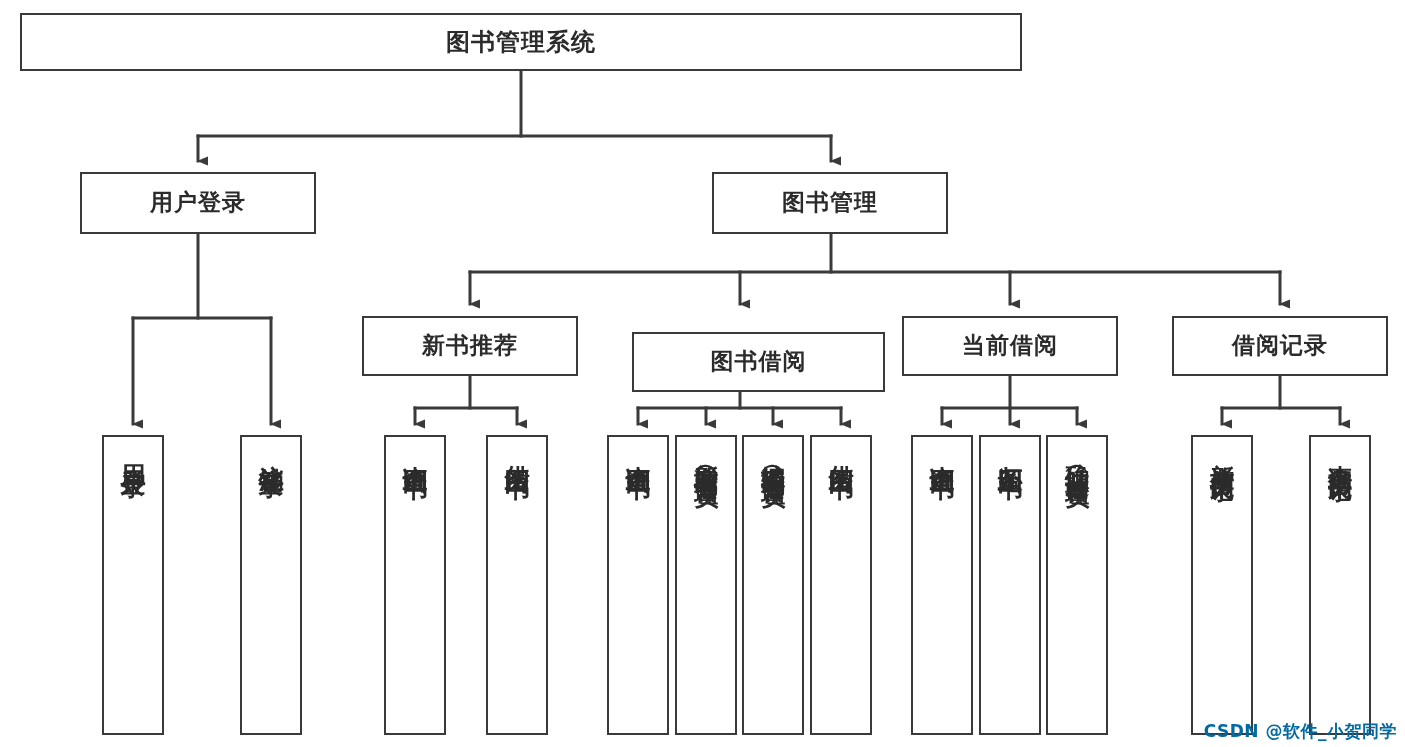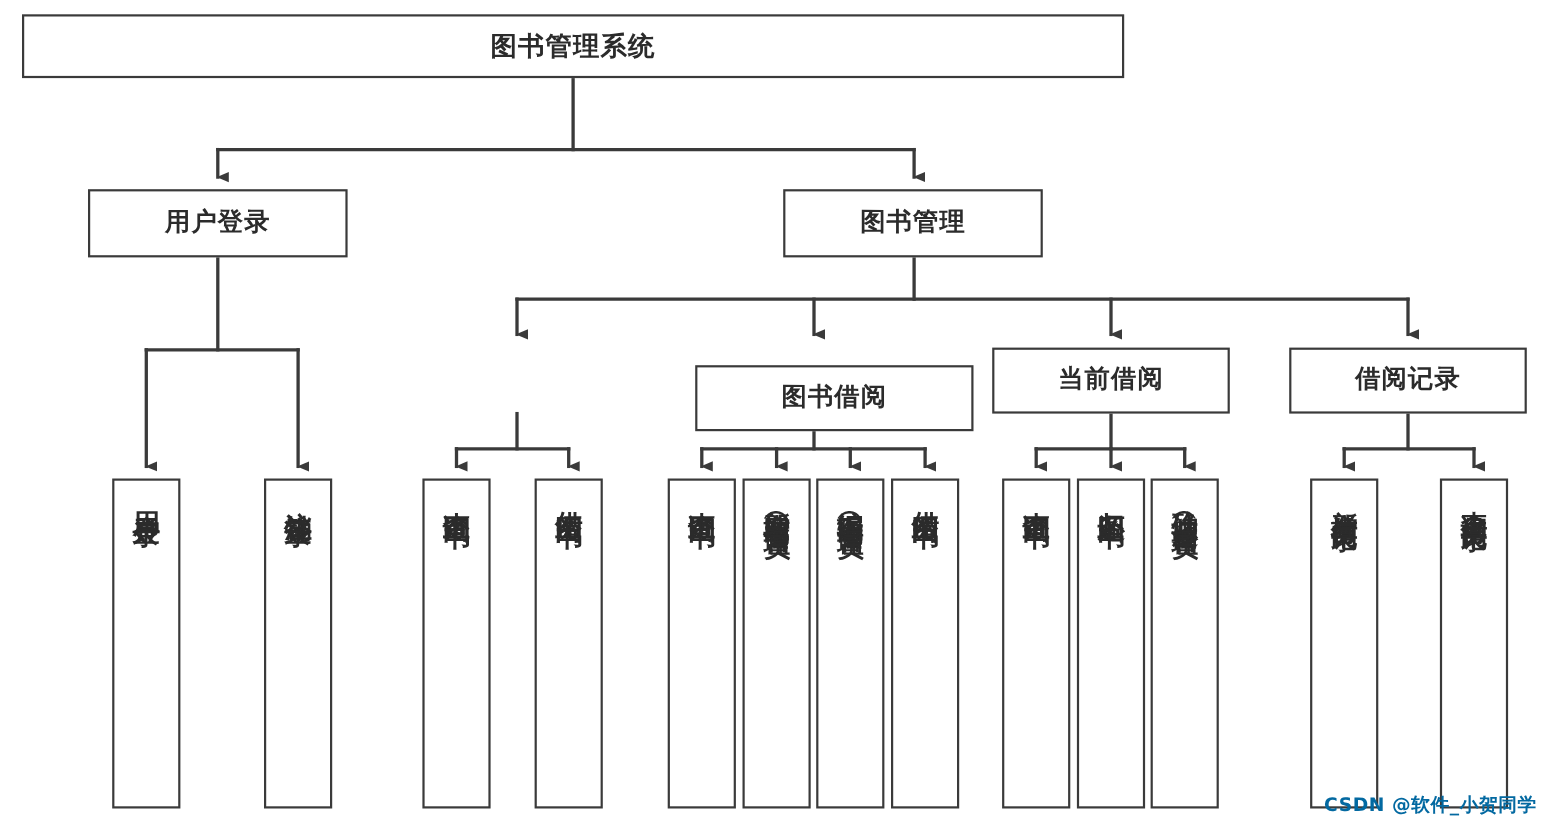--- a/index.html
+++ b/index.html
@@ -121,20 +121,23 @@
     <span class="label">图书管理系统</span>
   </div>
 
   <div class="node h" style="left:80px;top:172px;width:236px;height:62px;">
     <span class="label">用户登录</span>
   </div>
   <div class="node h" style="left:712px;top:172px;width:236px;height:62px;">
     <span class="label">图书管理</span>
   </div>
 
+  <div class="node h" style="left:362px;top:316px;width:216px;height:60px;">
+    <span class="label">新书推荐</span>
+  </div>
   <div class="node h" style="left:632px;top:332px;width:253px;height:60px;">
     <span class="label">图书借阅</span>
   </div>
   <div class="node h" style="left:902px;top:316px;width:216px;height:60px;">
     <span class="label">当前借阅</span>
   </div>
   <div class="node h" style="left:1172px;top:316px;width:216px;height:60px;">
     <span class="label">借阅记录</span>
   </div>
 

